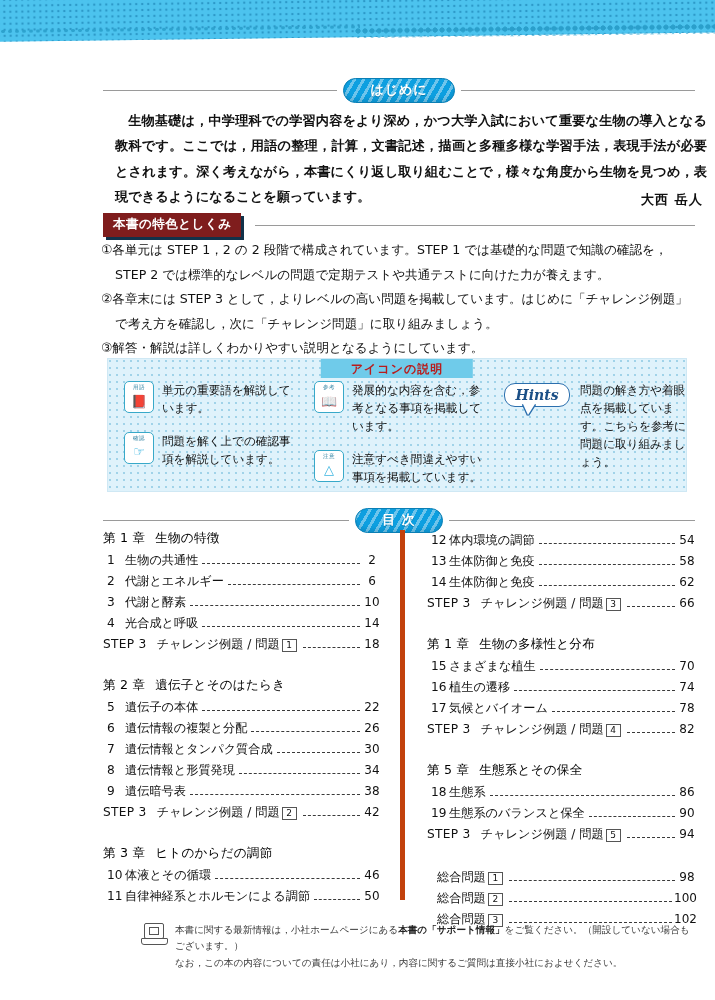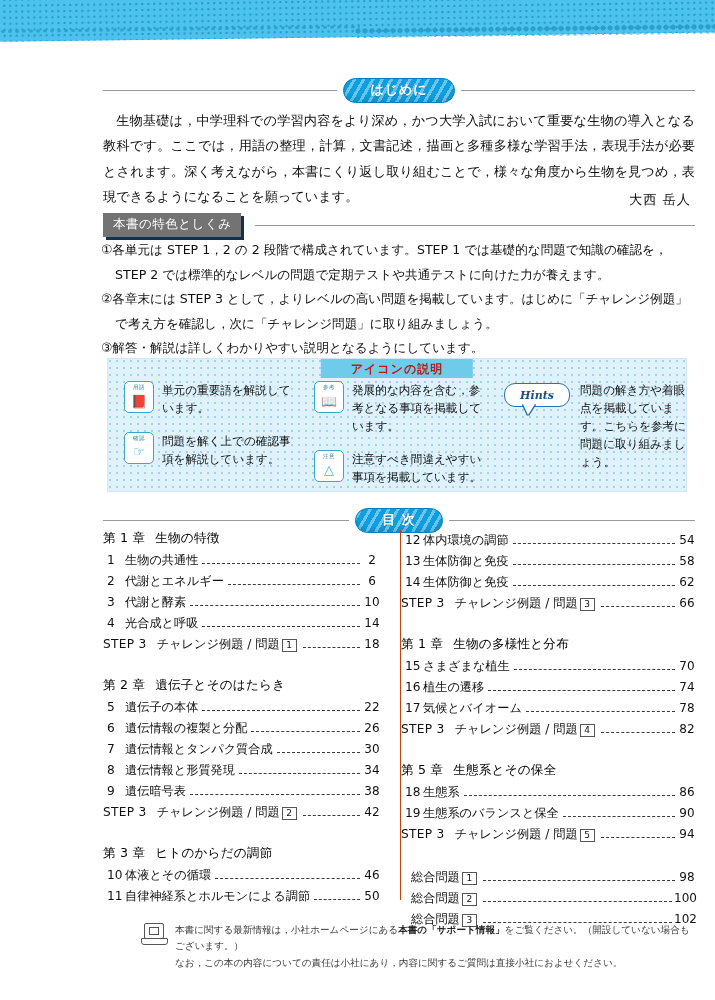--- a/index.html
+++ b/index.html
@@ -103,27 +103,28 @@
     box-shadow: inset 0 -3px 4px rgba(0,0,0,0.10);
   }
   .pill .pill-text {
     position: relative;
     text-shadow: 0 1px 1px rgba(0,0,0,0.25);
   }
 
   
   .preface {
     position: absolute;
-    left: 62px;
+    left: 74px;
     top: 108px;
     width: 592px;
     font-size: 13.2px;
     line-height: 1.92;
     text-align: justify;
     color: #111;
+    font-weight: bold;
   }
   .preface p { margin: 0; text-indent: 1em; }
   .author {
     text-align: right;
     margin-top: -22px;
     padding-right: 4px;
     font-size: 13.2px;
     letter-spacing: 1px;
   }
 
@@ -132,24 +133,24 @@
     position: absolute;
     left: 62px;
     top: 213px;
     width: 592px;
     display: flex;
     align-items: center;
   }
   .sec-tab {
     position: relative;
     flex: 0 0 auto;
-    background: #737373;
+    background: #7f1d1d;
     color: #ffffff;
     font-size: 12.5px;
-    font-weight: normal;
+    font-weight: bold;
     letter-spacing: 0.5px;
     padding: 3px 10px 4px 10px;
     box-shadow: 3px 3px 0 #12324a;
   }
   .sec-head-row .rule {
     flex: 1 1 auto;
     height: 1px;
     background: #9a9a9a;
     margin-left: 14px;
   }
@@ -271,21 +272,21 @@
   .hints-balloon .hints-label {
     position: absolute;
     left: 0; top: 0;
     width: 100%;
     height: 100%;
     display: flex;
     align-items: center;
     justify-content: center;
     font-style: italic;
     font-weight: bold;
-    font-size: 11px;
+    font-size: 14px;
     color: #1b4f86;
     font-family: "DejaVu Serif", "Liberation Serif", serif;
   }
   .hints-balloon .tail {
     position: absolute;
     left: 18px;
     top: 20px;
     width: 0; height: 0;
     border-left: 5px solid transparent;
     border-right: 7px solid transparent;
@@ -308,21 +309,21 @@
     height: 370px;
     display: flex;
   }
   .toc-col {
     width: 297px;
     box-sizing: border-box;
     font-size: 12.2px;
     color: #111;
   }
   .toc-col.left { padding-right: 18px; }
-  .toc-col.right { border-left: 1px solid #c2410c; }
+  .toc-col.right { padding-left: 22px; border-left: 5px solid #c2410c; }
 
   .chapter-title {
     font-size: 12.6px;
     font-weight: normal;
     margin: 0 0 3px 0;
     letter-spacing: 0.2px;
     color: #000;
   }
   .chapter-title .cnum { margin-right: 10px; }
   .toc-entry {

